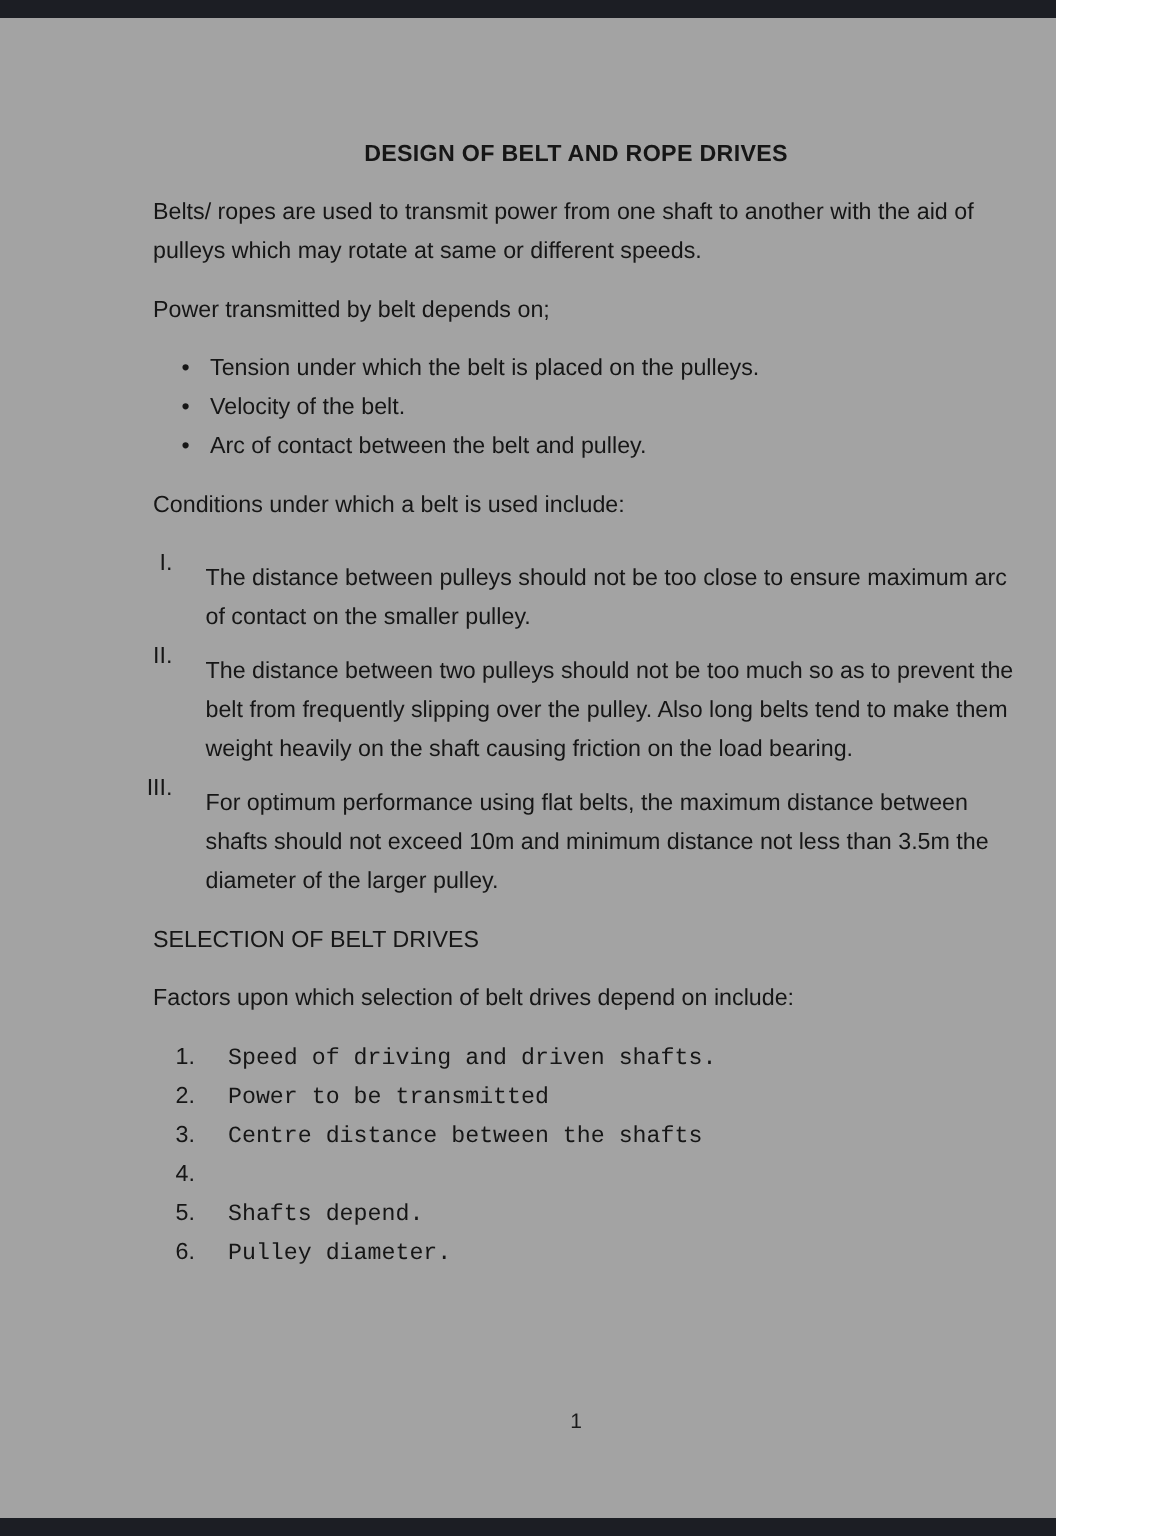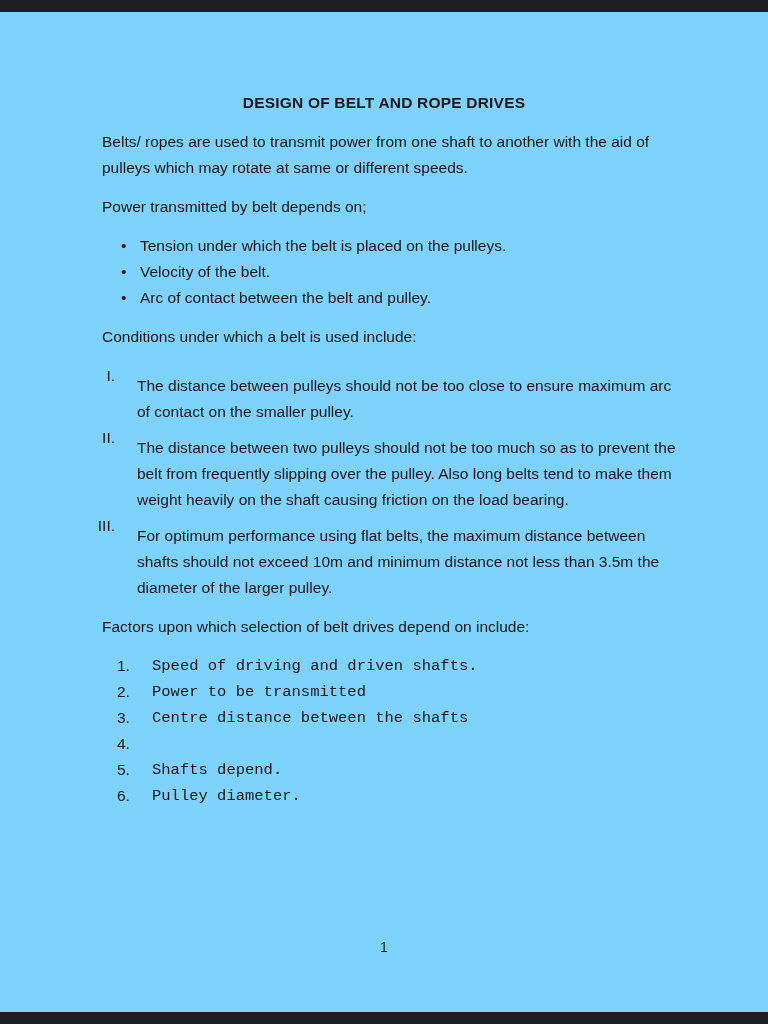--- a/index.html
+++ b/index.html
@@ -2,23 +2,23 @@
 <html><head>
 <meta charset="utf-8">
 <style>
   html, body {
     margin: 0;
     padding: 0;
     background: #ffffff;
   }
   .viewer {
     position: relative;
-    width: 768px;
+    width: 704px;
     height: 1024px;
-    background: #7dd3fc;
+    background: #a3a3a3;
     overflow: hidden;
     font-family: "Liberation Sans", "DejaVu Sans", sans-serif;
   }
   .chrome-bar {
     position: absolute;
     left: 0;
     width: 768px;
     height: 12px;
     background: #1c1e24;
   }
@@ -150,20 +150,21 @@
       <div class="roman-item">
         <span class="roman-marker">II.</span>
         <span class="roman-text">The distance between two pulleys should not be too much so as to prevent the belt from frequently slipping over the pulley. Also long belts tend to make them weight heavily on the shaft causing friction on the load bearing.</span>
       </div>
       <div class="roman-item">
         <span class="roman-marker">III.</span>
         <span class="roman-text">For optimum performance using flat belts, the maximum distance between shafts should not exceed 10m and minimum distance not less than 3.5m the diameter of the larger pulley.</span>
       </div>
     </div>
 
+    <p class="para">SELECTION OF BELT DRIVES</p>
 
     <p class="para">Factors upon which selection of belt drives depend on include:</p>
 
     <div class="num-list">
       <div class="num-item">
         <span class="num-marker">1.</span>
         <span class="num-text">Speed of driving and driven shafts.</span>
       </div>
       <div class="num-item">
         <span class="num-marker">2.</span>

